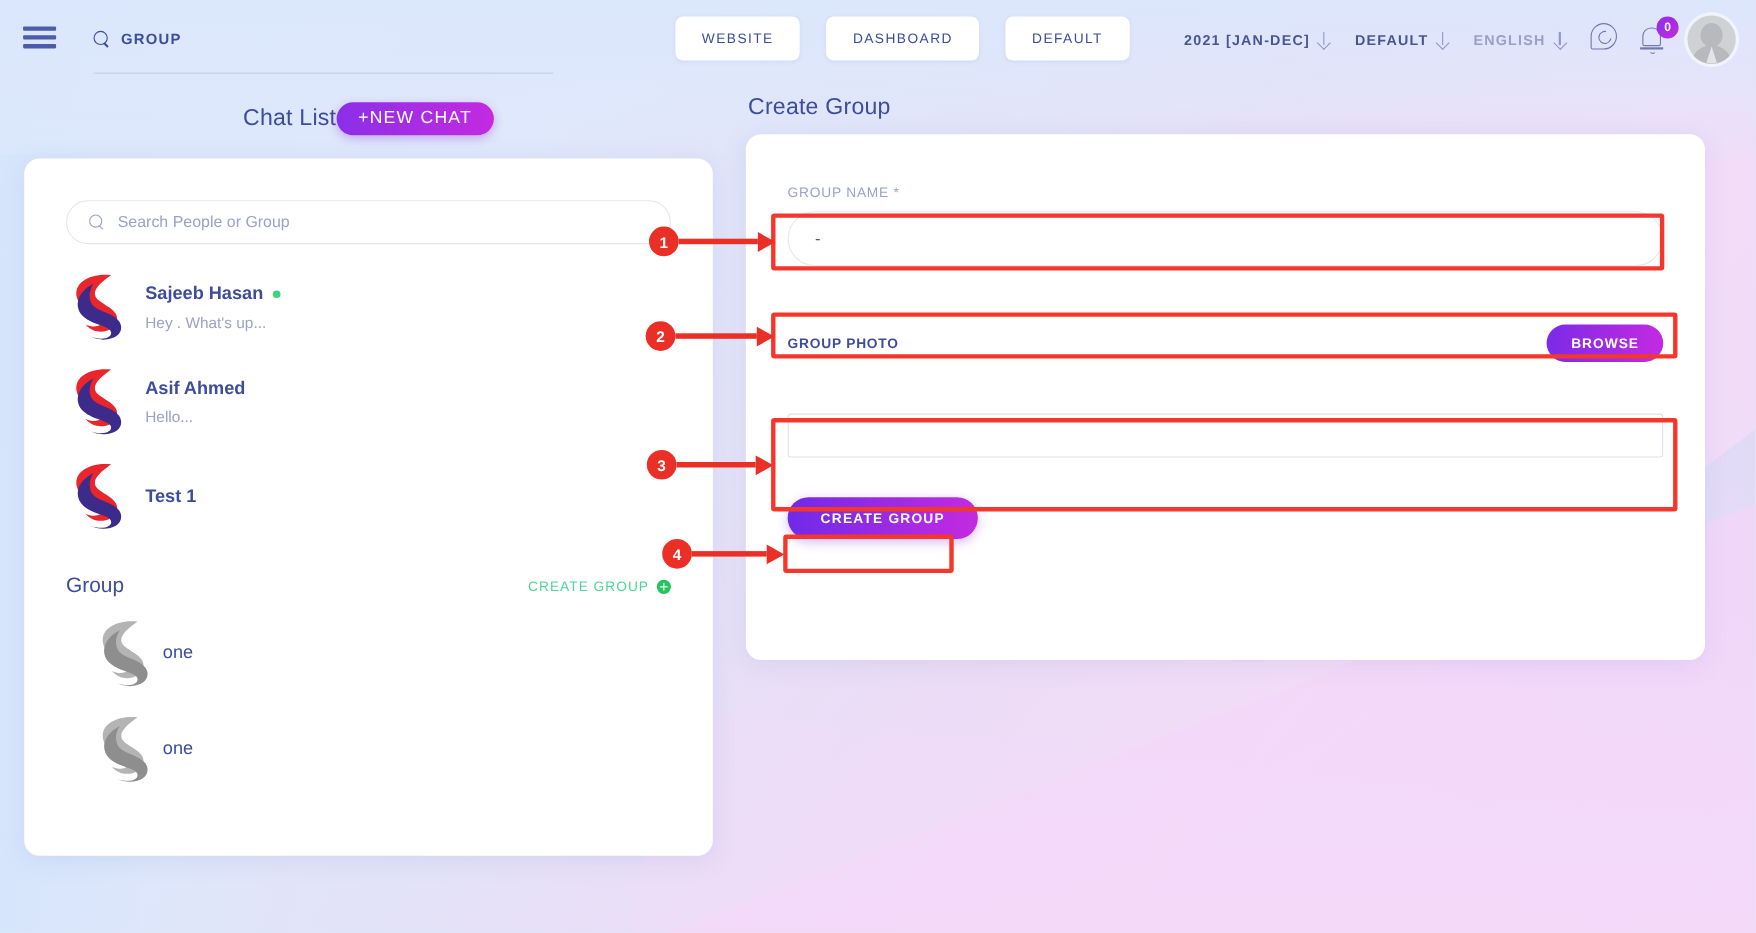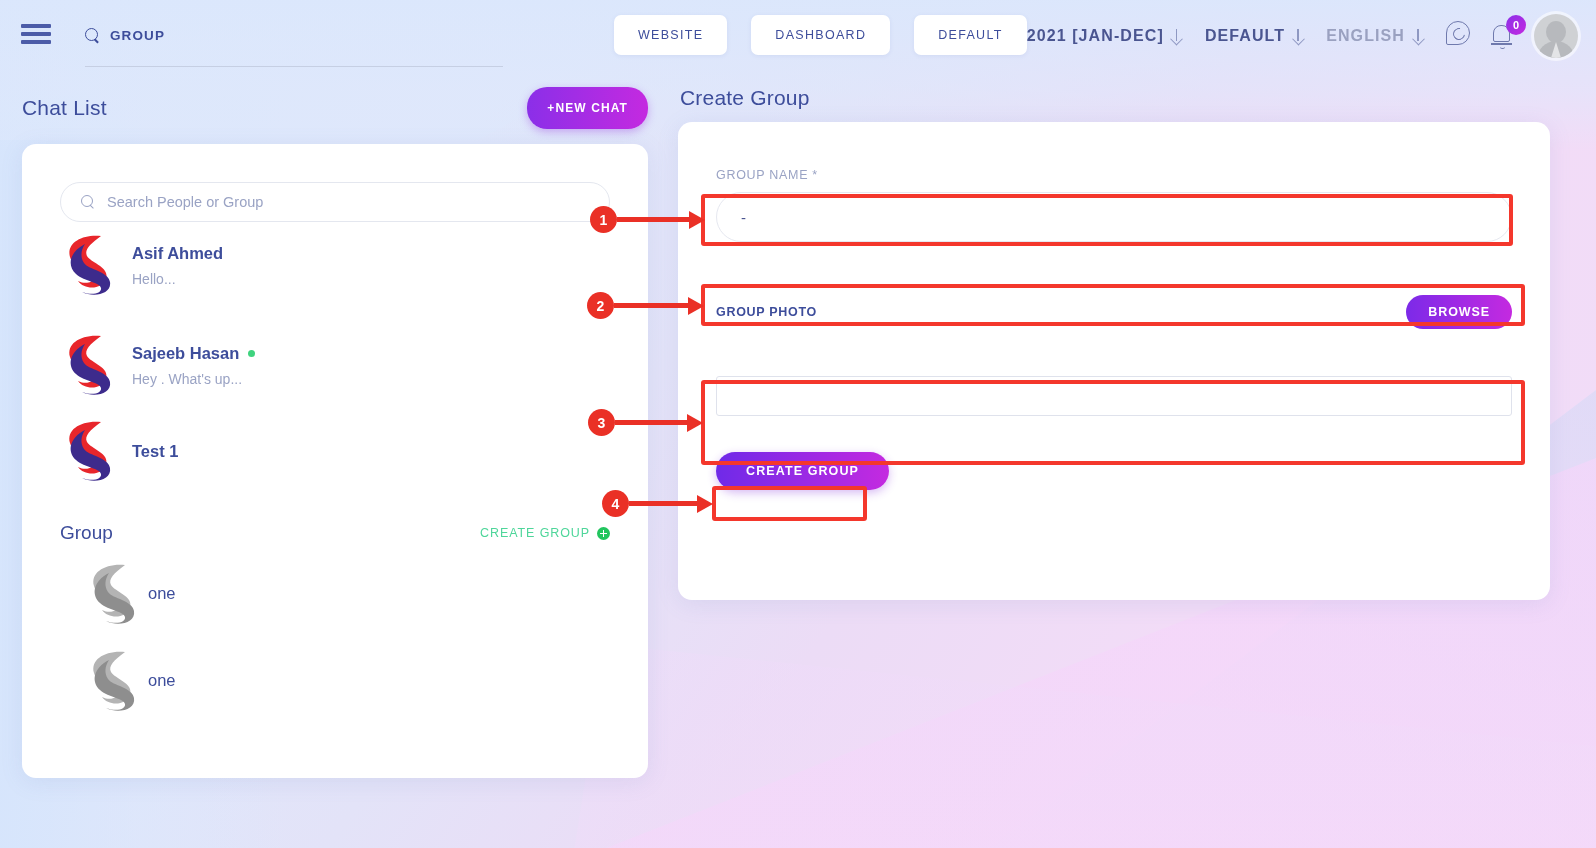--- a/index.html
+++ b/index.html
@@ -81,21 +81,21 @@
     color:#3d4d9b; cursor:pointer;
     box-shadow:0 1px 4px rgba(90,110,180,.10);
   }
 
   .topright {
     position:absolute; right:18px; top:14px;
     display:flex; align-items:center; gap:0;
   }
   .tr-item {
     display:flex; align-items:center; gap:7px;
-    font-size:16px; font-weight:600; letter-spacing:1.1px;
+    font-size:13px; font-weight:600; letter-spacing:1.1px;
     color:#4a5590; margin-right:22px; cursor:pointer; white-space:nowrap;
   }
   .tr-item.muted { color:#9aa1c0; }
   .arrow-dn {
     width:12px; height:16px; position:relative; display:inline-block; opacity:.8;
   }
   .arrow-dn::before{content:"";position:absolute;left:5px;top:1px;width:1.5px;height:12px;background:#7b85b5;}
   .arrow-dn::after{content:"";position:absolute;left:1.5px;top:8px;width:8px;height:8px;border-right:1.5px solid #7b85b5;border-bottom:1.5px solid #7b85b5;transform:rotate(45deg) translate(-1px,-1px);}
 
   .icon-btn { width:30px; height:30px; position:relative; cursor:pointer; margin-right:14px; }
@@ -114,25 +114,25 @@
     background:#cfd1d4; position:relative; flex:0 0 auto; cursor:pointer;
     box-shadow:0 0 0 3px rgba(255,255,255,.55);
   }
   .avatar-top .head{position:absolute;width:20px;height:22px;background:#b7b9bd;border-radius:50%;left:12px;top:7px;}
   .avatar-top .body{position:absolute;width:38px;height:24px;background:#b7b9bd;border-radius:19px 19px 0 0;left:3px;top:27px;}
   .avatar-top .collar{position:absolute;width:10px;height:16px;background:#e3e4e6;left:17px;top:28px;transform:rotate(0deg);clip-path:polygon(50% 0,100% 100%,0 100%);}
 
   
   .left-col { position:absolute; left:22px; top:86px; width:626px; z-index:4; }
   .col-title { font-size:21px; color:#3d4d9b; font-weight:400; letter-spacing:.2px; }
-  .left-head { display:flex; align-items:center; justify-content:space-between; height:44px; padding-right:0px; }
+  .left-head { display:flex; align-items:center; justify-content:center; height:44px; padding-right:0px; }
   .btn-newchat {
-    border:none; border-radius:20px; height:42px; padding:0 20px;
+    border:none; border-radius:20px; height:30px; padding:0 20px;
     background:linear-gradient(90deg,#8b2fe8 0%,#c42ae0 100%);
-    color:#fff; font-size:12px; font-weight:700; letter-spacing:1.1px;
+    color:#fff; font-size:16px; font-weight:400; letter-spacing:1.1px;
     font-family:"Liberation Sans",sans-serif; cursor:pointer;
     box-shadow:0 3px 9px rgba(150,45,220,.35);
   }
   .card {
     background:#fff; border-radius:14px; box-shadow:0 4px 22px rgba(110,130,190,.13);
   }
   .left-card { margin-top:14px; height:634px; padding:38px 38px 0 38px; position:relative; }
   .searchbox {
     height:40px; border:1px solid #e4e7ef; border-radius:20px;
     display:flex; align-items:center; gap:12px; padding:0 20px;
@@ -280,33 +280,20 @@
   <div class="left-head">
     <div class="col-title">Chat List</div>
     <button class="btn-newchat">+NEW CHAT</button>
   </div>
 
   <div class="card left-card">
 
     <div class="searchbox">
       <span class="mag2"></span>
       <input type="text" placeholder="Search People or Group" style="">
-    </div>
-
-    <div class="chat-item">
-      <svg class="logo-s" viewBox="0 0 58 66">
-        <path d="M41 4 C22 2 6 11 10 25 C13 36 30 37 33 44 C35 50 26 53 18 49 C24 58 42 58 46 47 C50 35 31 31 27 24 C24 18 30 12 41 4 Z" fill="#e8262b"></path>
-        <path d="M25 12 C9 20 7 34 16 42 C25 50 40 50 41 56 C42 61 33 64 22 60 C34 66 52 62 50 50 C48 39 29 38 24 31 C20 25 21 18 25 12 Z" fill="#3d2b8c"></path>
-      </svg>
-      <div class="meta">
-        <div class="chat-name">
-          <span>Asif Ahmed</span>
-        </div>
-        <div class="chat-prev">Hello...</div>
-      </div>
     </div>
 
     <div class="chat-item" style="margin-top:14px;">
       <svg class="logo-s" viewBox="0 0 58 66">
         <path d="M41 4 C22 2 6 11 10 25 C13 36 30 37 33 44 C35 50 26 53 18 49 C24 58 42 58 46 47 C50 35 31 31 27 24 C24 18 30 12 41 4 Z" fill="#e8262b"></path>
         <path d="M25 12 C9 20 7 34 16 42 C25 50 40 50 41 56 C42 61 33 64 22 60 C34 66 52 62 50 50 C48 39 29 38 24 31 C20 25 21 18 25 12 Z" fill="#3d2b8c"></path>
       </svg>
       <div class="meta">
         <div class="chat-name">
           <span>Sajeeb Hasan</span>
@@ -316,20 +303,33 @@
       </div>
     </div>
 
     <div class="chat-item">
       <svg class="logo-s" viewBox="0 0 58 66">
         <path d="M41 4 C22 2 6 11 10 25 C13 36 30 37 33 44 C35 50 26 53 18 49 C24 58 42 58 46 47 C50 35 31 31 27 24 C24 18 30 12 41 4 Z" fill="#e8262b"></path>
         <path d="M25 12 C9 20 7 34 16 42 C25 50 40 50 41 56 C42 61 33 64 22 60 C34 66 52 62 50 50 C48 39 29 38 24 31 C20 25 21 18 25 12 Z" fill="#3d2b8c"></path>
       </svg>
       <div class="meta">
         <div class="chat-name">
+          <span>Asif Ahmed</span>
+        </div>
+        <div class="chat-prev">Hello...</div>
+      </div>
+    </div>
+
+    <div class="chat-item">
+      <svg class="logo-s" viewBox="0 0 58 66">
+        <path d="M41 4 C22 2 6 11 10 25 C13 36 30 37 33 44 C35 50 26 53 18 49 C24 58 42 58 46 47 C50 35 31 31 27 24 C24 18 30 12 41 4 Z" fill="#e8262b"></path>
+        <path d="M25 12 C9 20 7 34 16 42 C25 50 40 50 41 56 C42 61 33 64 22 60 C34 66 52 62 50 50 C48 39 29 38 24 31 C20 25 21 18 25 12 Z" fill="#3d2b8c"></path>
+      </svg>
+      <div class="meta">
+        <div class="chat-name">
           <span>Test 1</span>
         </div>
       </div>
     </div>
 
     <div class="group-head">
       <div class="group-title">Group</div>
       <div class="create-group-link">
         <span>CREATE GROUP</span>
         <span class="plus-circ"></span>

